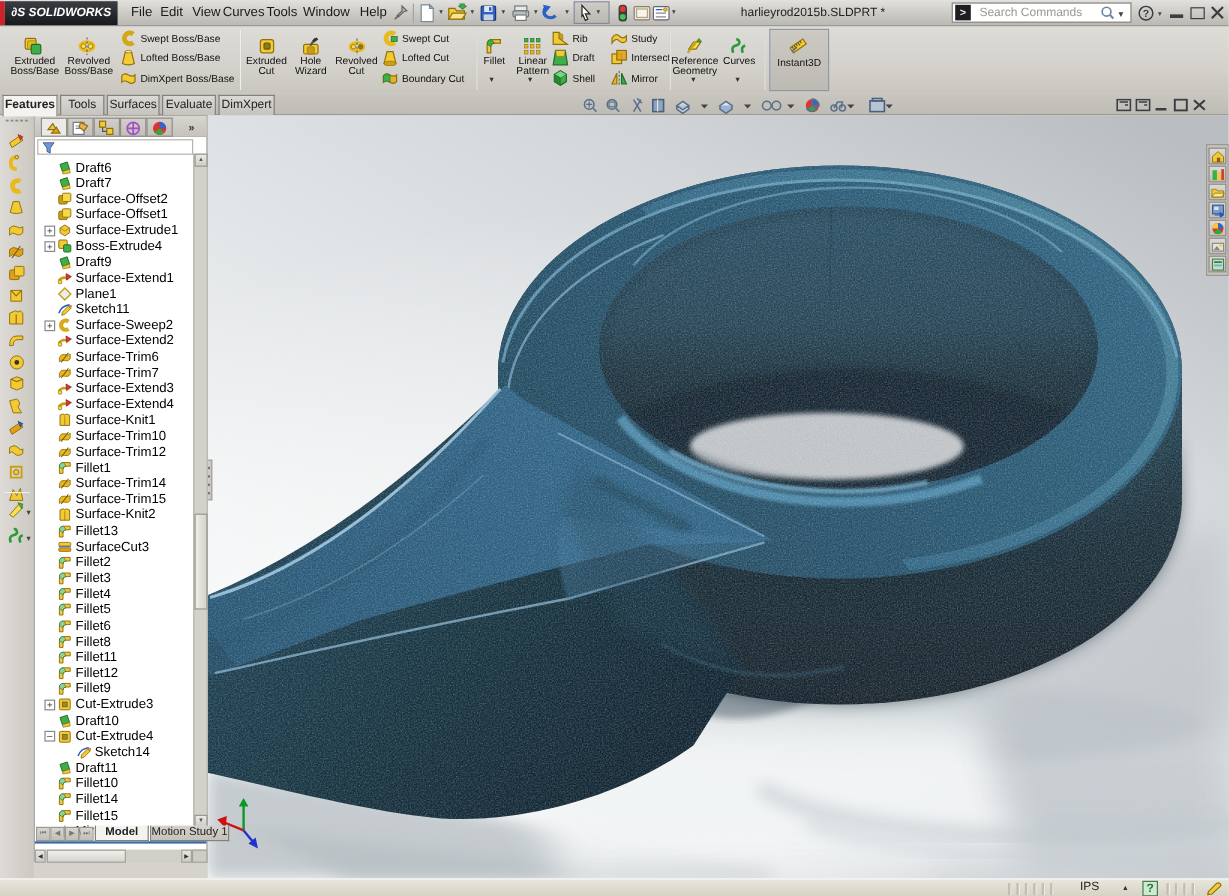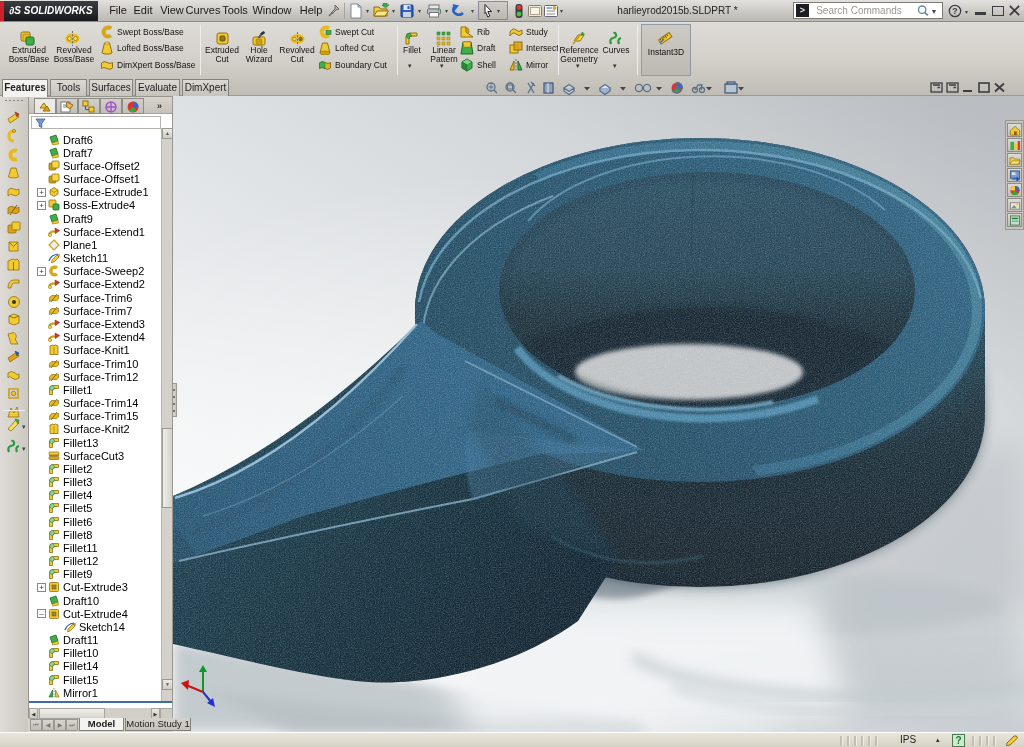--- a/index.html
+++ b/index.html
@@ -66,21 +66,21 @@
 .dtab.adt{background:#f4f3f0;font-weight:bold;}
 .grip{top:3px;width:3px;height:10px;background:#c2beb2;border-right:1px solid #efede8;}
 
 #taskstrip{left:832px;top:24px;width:19px;height:110px;background:#c6c3bd;border:1px solid #9a9890;}
 .tsb{left:1px;width:15px;height:14px;background:linear-gradient(#dcdad5,#c2bfb9);border:1px solid #8f8d88;}
 .tsb svg{left:1px;top:1px;width:12px;height:11px;}
 #splitter{left:-3px;top:287px;width:7px;height:34px;background:linear-gradient(90deg,#e5e3de,#c5c2bc);border:1px solid #9a9890;}
 #splitter i{left:2px;width:2px;height:2px;background:#777;}
 
 #hscroll{left:29px;top:612px;width:144px;height:11px;background:#d2cfc9;}
-#dtabs{left:0;top:622px;width:1024px;height:14px;}
+#dtabs{left:0;top:592px;width:1024px;height:14px;}
 #statusbar{left:0;top:732px;width:1024px;height:15px;background:linear-gradient(#e8e5dc,#d6d2c4);border-top:1px solid #fff;
  font-size:10px;color:#222;}
 </style></head>
 <body>
 <div id="app">
 
 <div id="titlebar">
  <div id="redstripe"></div>
  <div id="logo">∂S SOLIDWORKS</div>
  <div class="menu" style="left:118px">File</div>

